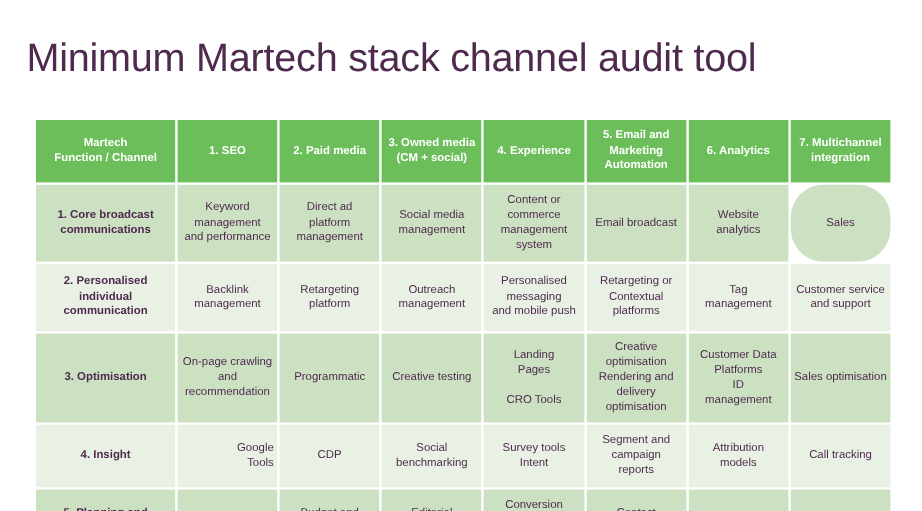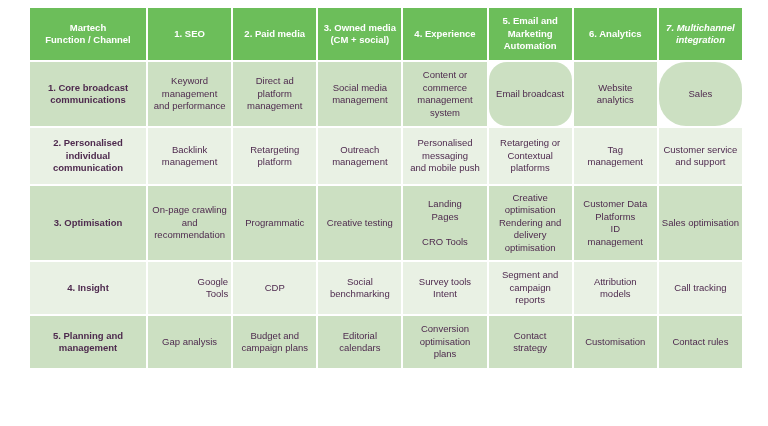--- a/index.html
+++ b/index.html
@@ -75,58 +75,59 @@
   tr.r2 td { height: 48px; }
   tr.r3 td { height: 66px; }
   tr.r4 td { height: 44px; }
   tr.r5 td { height: 44px; }
 </style>
 </head>
 <body>
 
 <div class="page">
 
+  <h1 class="page-title">Minimum Martech stack channel audit tool</h1>
 
   <div class="table-wrap">
     <table class="audit-table">
       <thead>
         <tr>
           <th class="col-head-first" style="white-space: pre-line; margin-left: 16px;">Martech
 Function / Channel</th>
           <th style="white-space: pre-line;">1. SEO</th>
           <th style="white-space: pre-line;">2. Paid media</th>
           <th style="white-space: pre-line;">3. Owned media
 (CM + social)</th>
           <th style="white-space: pre-line;">4. Experience</th>
           <th style="white-space: pre-line;">5. Email and
 Marketing
 Automation</th>
           <th style="white-space: pre-line; text-align: center;">6. Analytics</th>
-          <th style="white-space: pre-line; font-style: italic;">7. Multichannel
+          <th style="white-space: pre-line;">7. Multichannel
 integration</th>
         </tr>
       </thead>
       <tbody>
 
         <tr class="row-dark r1">
           <td class="rowlabel" style="white-space: pre-line;">1. Core broadcast
 communications</td>
           <td style="white-space: pre-line;">Keyword
 management
 and performance</td>
           <td style="white-space: pre-line;">Direct ad
 platform
 management</td>
           <td style="white-space: pre-line;">Social media
 management</td>
           <td style="white-space: pre-line;">Content or
 commerce
 management
 system</td>
-          <td style="white-space: pre-line; border-radius: 18px;">Email broadcast</td>
+          <td style="white-space: pre-line;">Email broadcast</td>
           <td style="white-space: pre-line;">Website
 analytics</td>
           <td style="white-space: pre-line; border-radius: 27px;">Sales</td>
         </tr>
 
         <tr class="row-light r2">
           <td class="rowlabel" style="white-space: pre-line;">2. Personalised
 individual
 communication</td>
           <td style="white-space: pre-line;">Backlink

